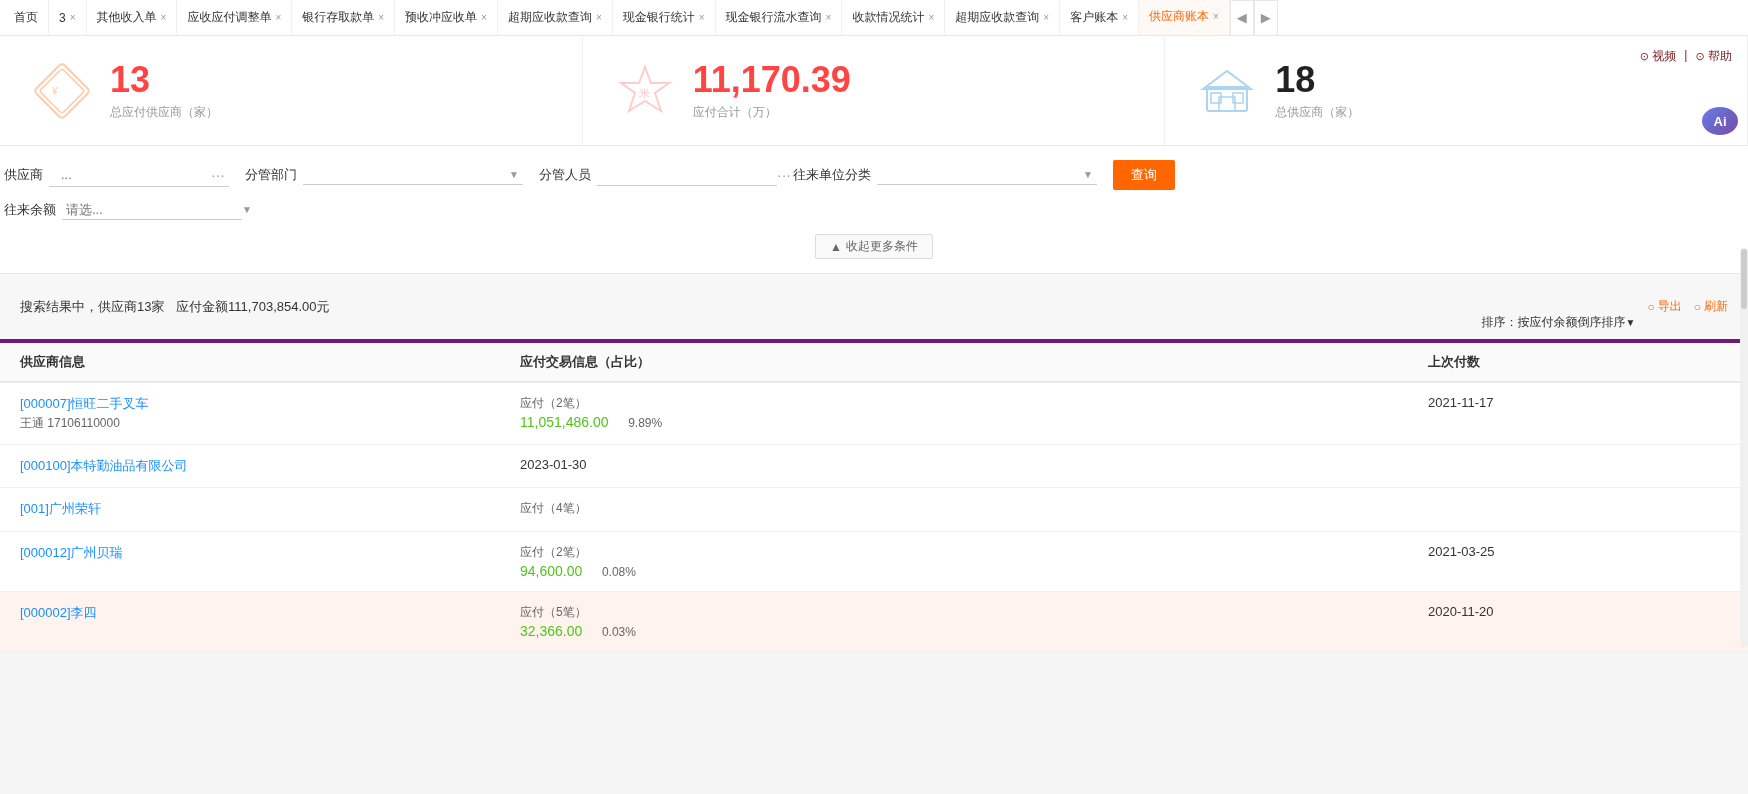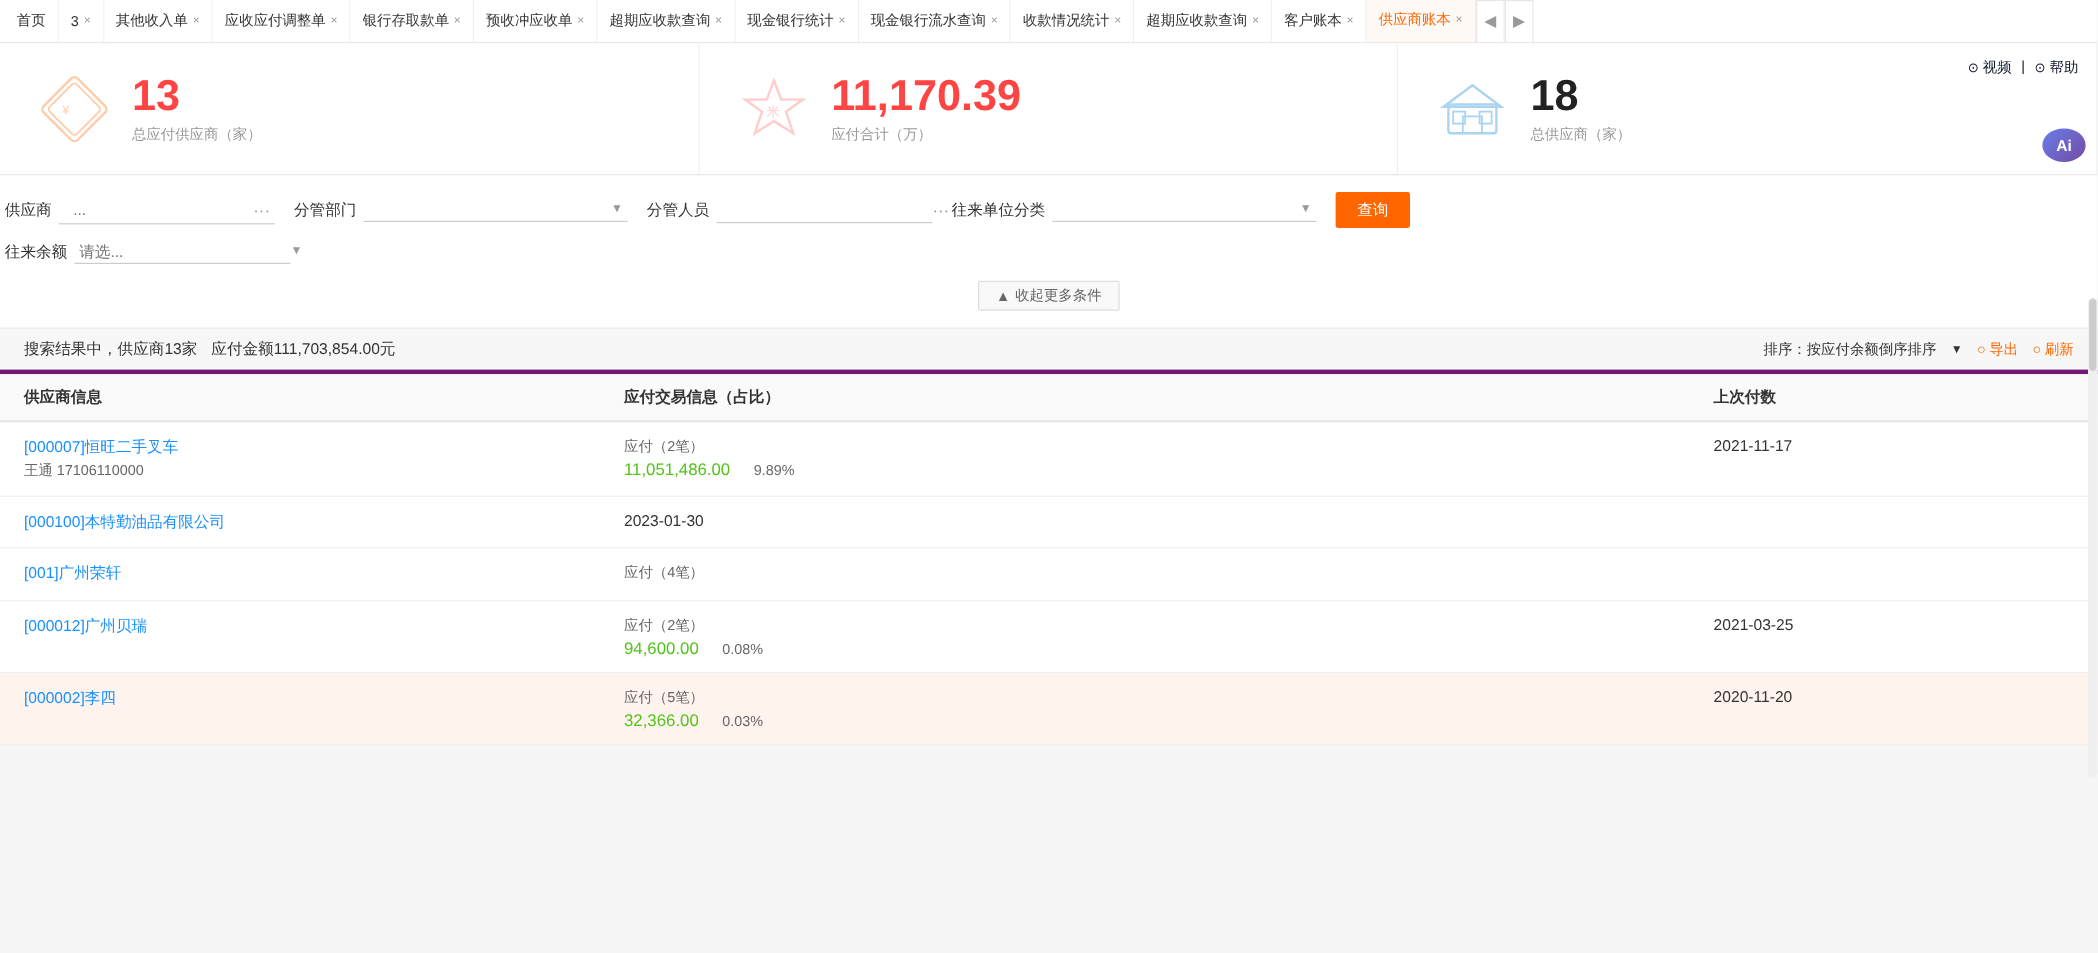--- a/index.html
+++ b/index.html
@@ -32,21 +32,21 @@
     .stat-icon svg { width: 64px; height: 64px; }
     .stat-content { display: flex; flex-direction: column; }
     .stat-number { font-size: 36px; font-weight: bold; color: #ff4444; line-height: 1.1; }
     .stat-number.dark { color: #222; }
     .stat-label { font-size: 12px; color: #999; margin-top: 4px; }
 
     .help-links {
       position: absolute; right: 16px; top: 12px; font-size: 12px; color: #666;
       display: flex; gap: 8px;
     }
-    .help-links span { cursor: pointer; color: #0f172a; }
+    .help-links span { cursor: pointer; color: #7f1d1d; }
     .help-sep { color: #ccc; }
 
     
     .filter-area {
       background: #fff; padding: 14px 4px 10px; border-bottom: 1px solid #e8e8e8;
     }
     .filter-row { display: flex; align-items: center; gap: 16px; margin-bottom: 10px; flex-wrap: wrap; }
     .filter-item { display: flex; align-items: center; gap: 6px; }
     .filter-label { font-size: 13px; color: #333; white-space: nowrap; }
     .filter-input {
@@ -70,21 +70,21 @@
     }
 
     
     .result-bar {
       display: flex; align-items: center; justify-content: space-between;
       padding: 8px 20px; background: #f7f7f7; border-bottom: 4px solid #701a75;
     }
     .result-info { font-size: 13px; color: #333; }
     .result-info span { color: #333; }
     .result-actions { display: flex; align-items: center; gap: 12px; font-size: 12px; color: #666; }
-    .sort-btn { cursor: pointer; color: #333; display: flex; align-items: center; gap: 12px; }
+    .sort-btn { cursor: pointer; color: #333; display: flex; align-items: center; gap: 0; margin-top: 32px; }
     .sort-btn .arrow-down { font-size: 10px; }
     .action-btn { cursor: pointer; display: flex; align-items: center; gap: 3px; color: #ff6600; }
 
     
     .table-wrap { background: #fff; }
     .table-header {
       display: grid; grid-template-columns: 500px 1fr 300px;
       padding: 10px 20px; border-bottom: 2px solid #e8e8e8;
       font-size: 13px; font-weight: bold; color: #333;
       background: #fafafa;

